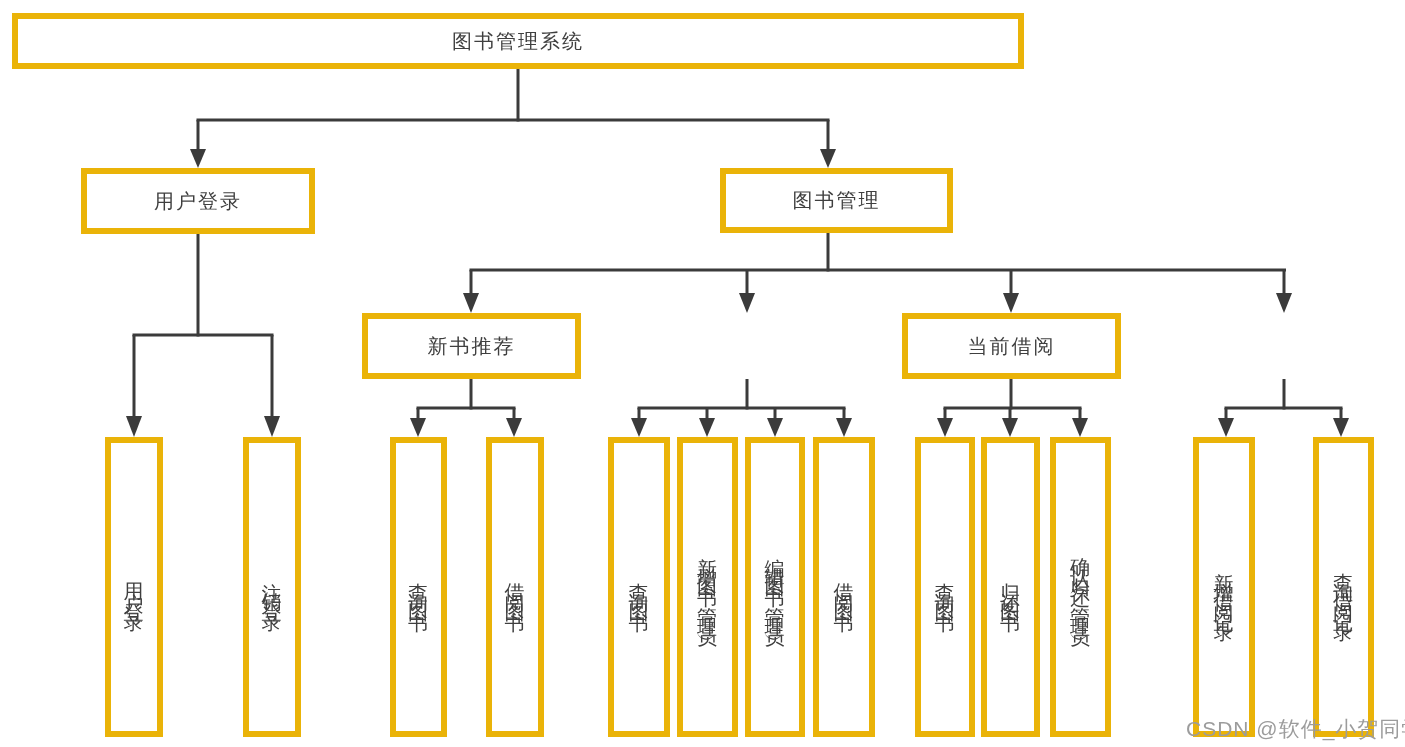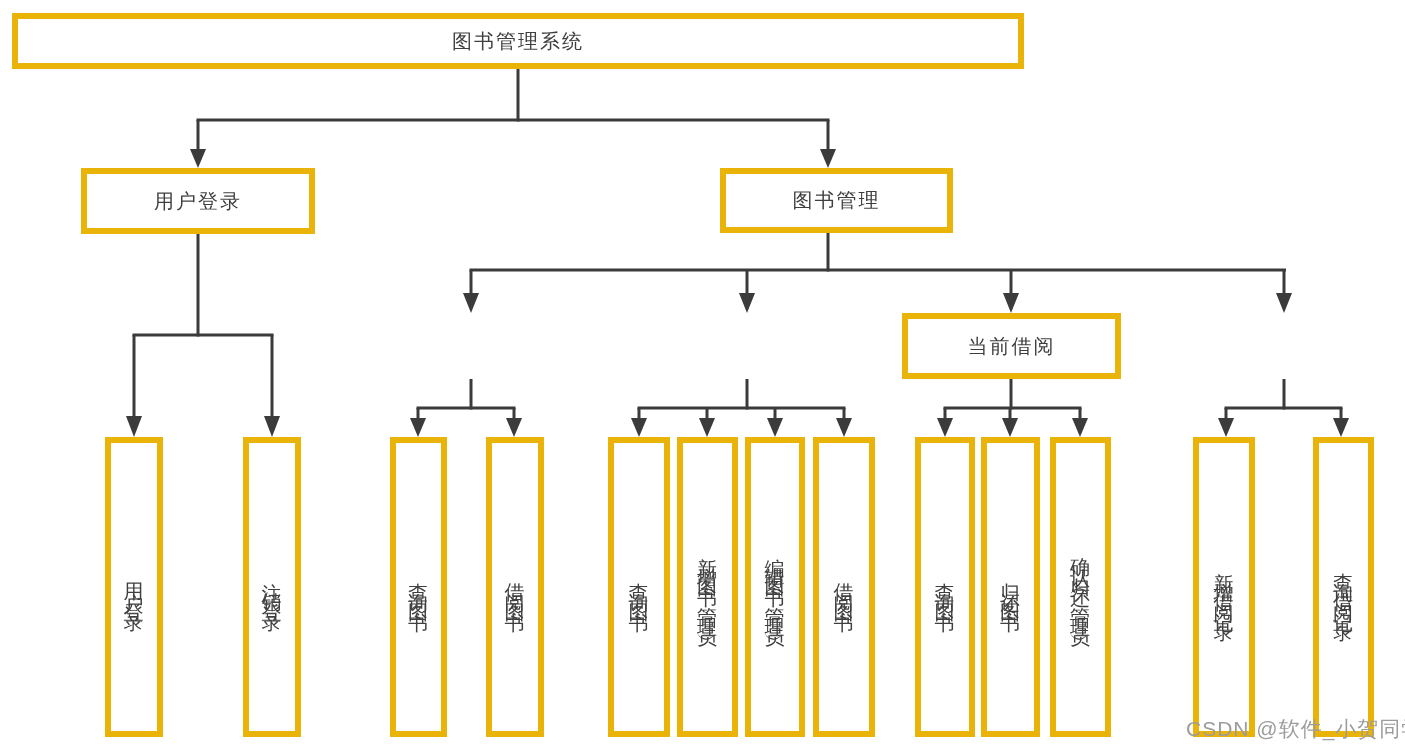--- a/index.html
+++ b/index.html
@@ -121,20 +121,23 @@
     <span>图书管理系统</span>
   </div>
 
   <div class="node" style="left:81px; top:168px; width:234px; height:66px;">
     <span>用户登录</span>
   </div>
   <div class="node" style="left:712px; top:168px; width:233px; height:65px;margin-left:8px;">
     <span>图书管理</span>
   </div>
 
+  <div class="node" style="left:362px; top:313px; width:219px; height:66px;">
+    <span>新书推荐</span>
+  </div>
   <div class="node" style="left:902px; top:313px; width:219px; height:66px;font-family:Liberation Mono, monospace;">
     <span>当前借阅</span>
   </div>
 
   <div class="node v" style="left:105px; top:437px; width:58px; height:300px;">
     <span>用户登录</span>
   </div>
   <div class="node v" style="left:243px; top:437px; width:58px; height:300px;">
     <span>注销登录</span>
   </div>

